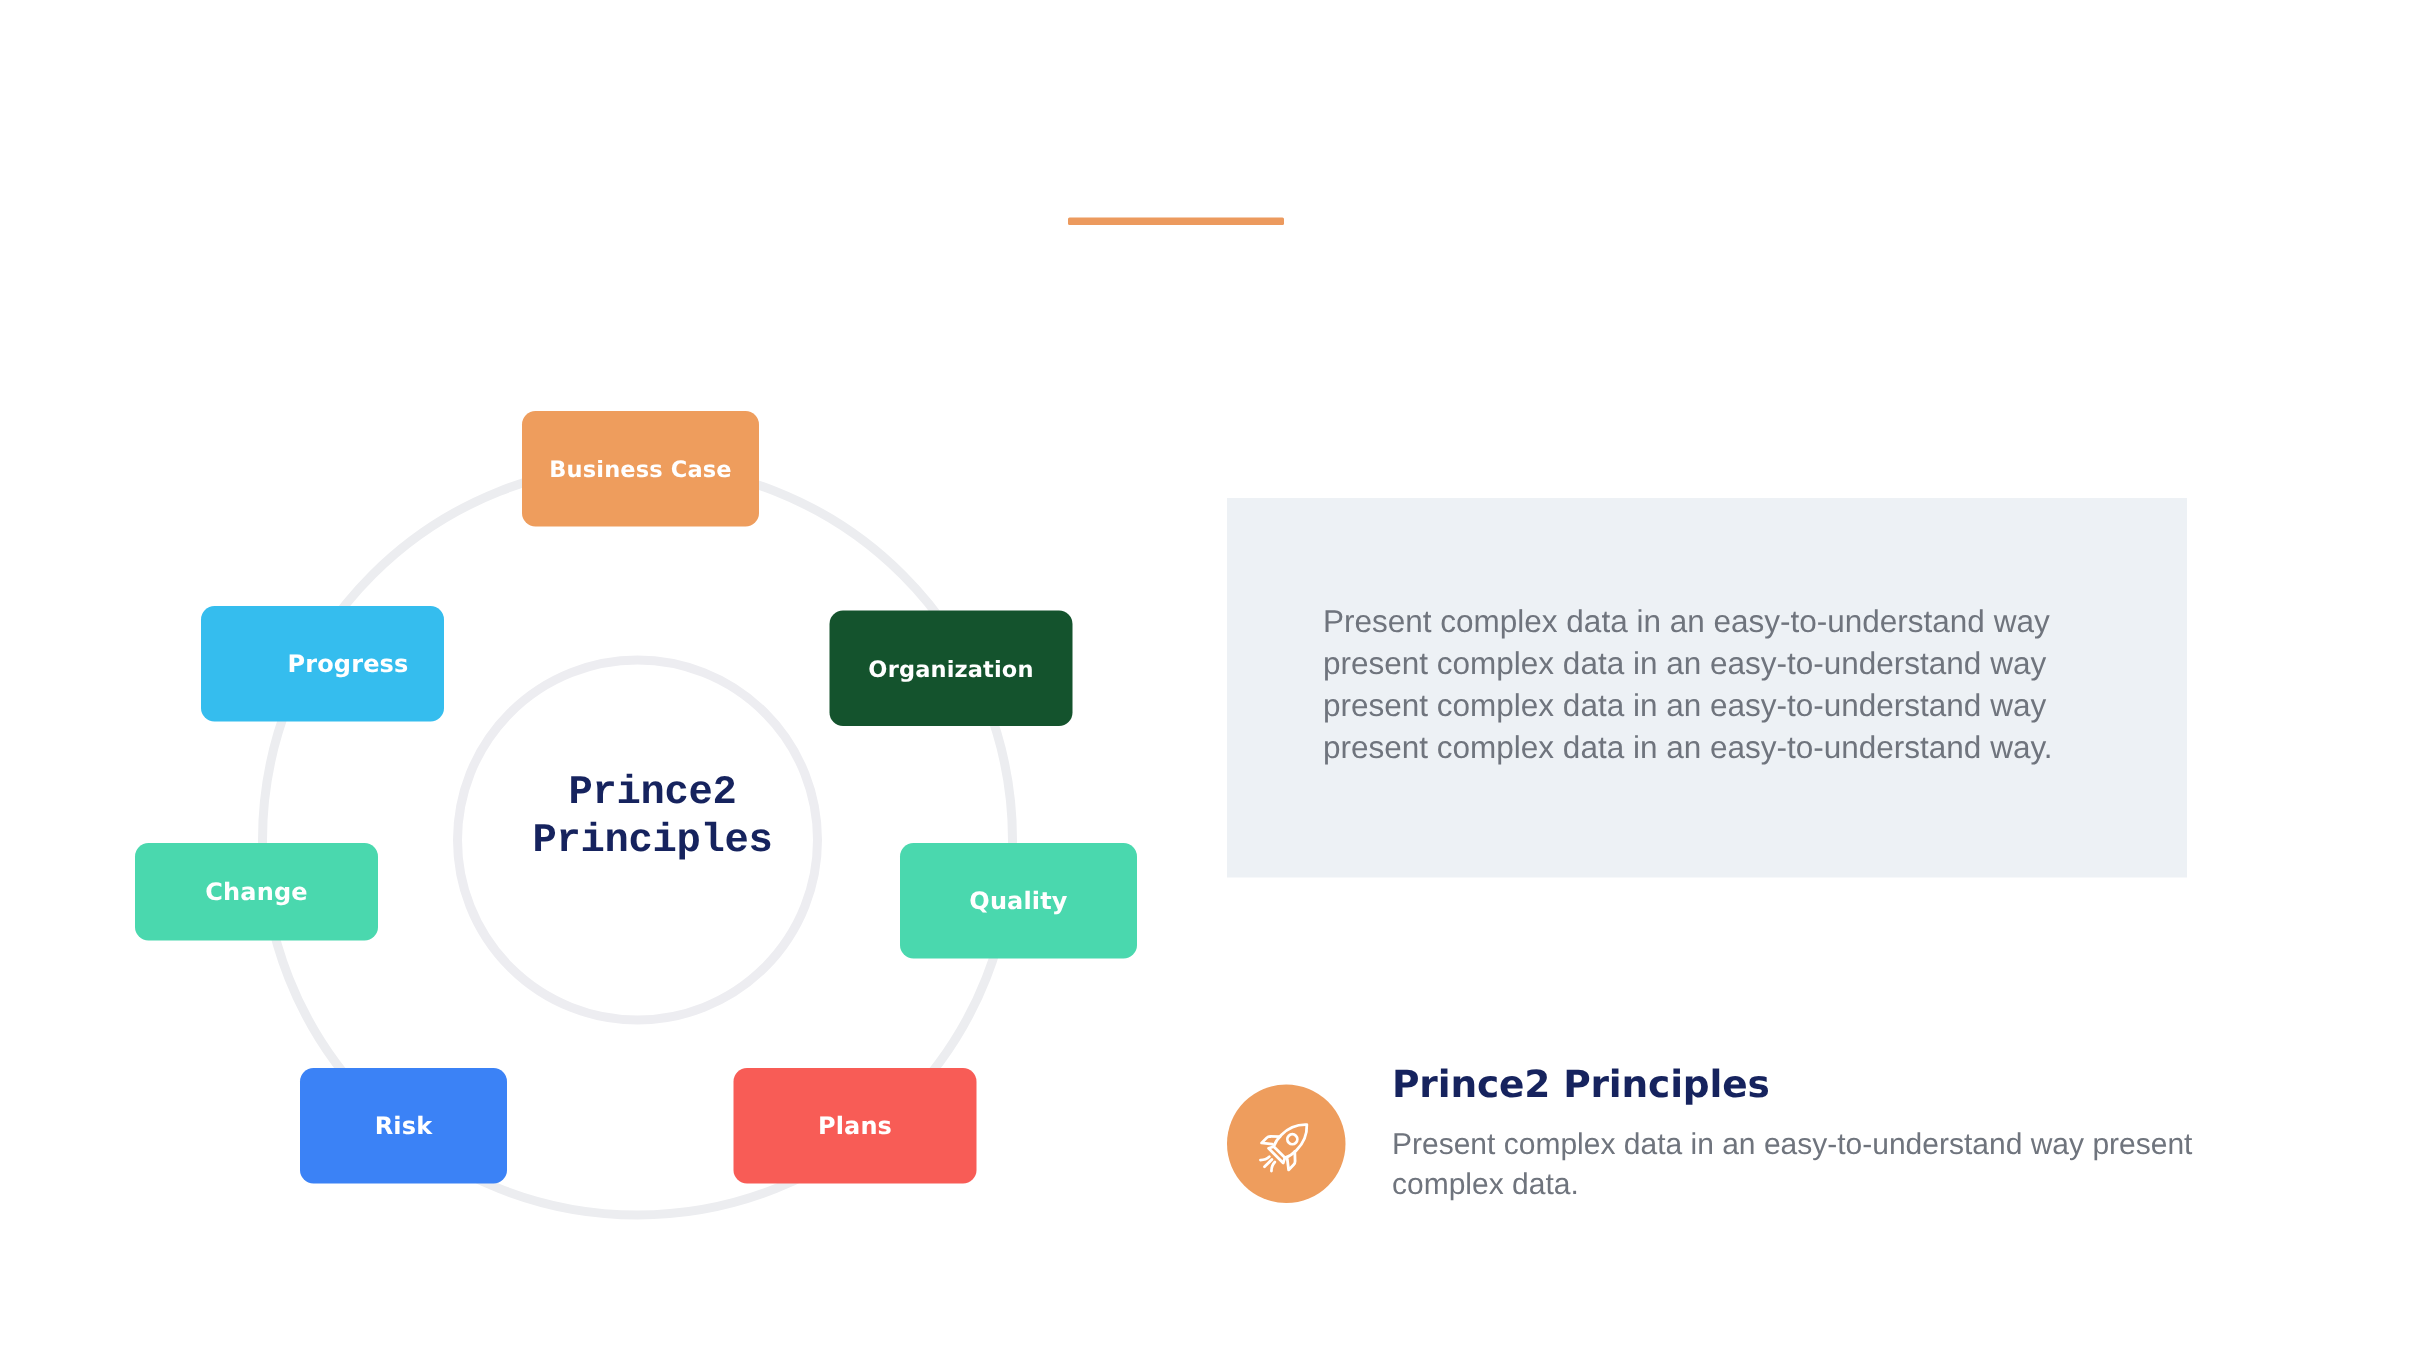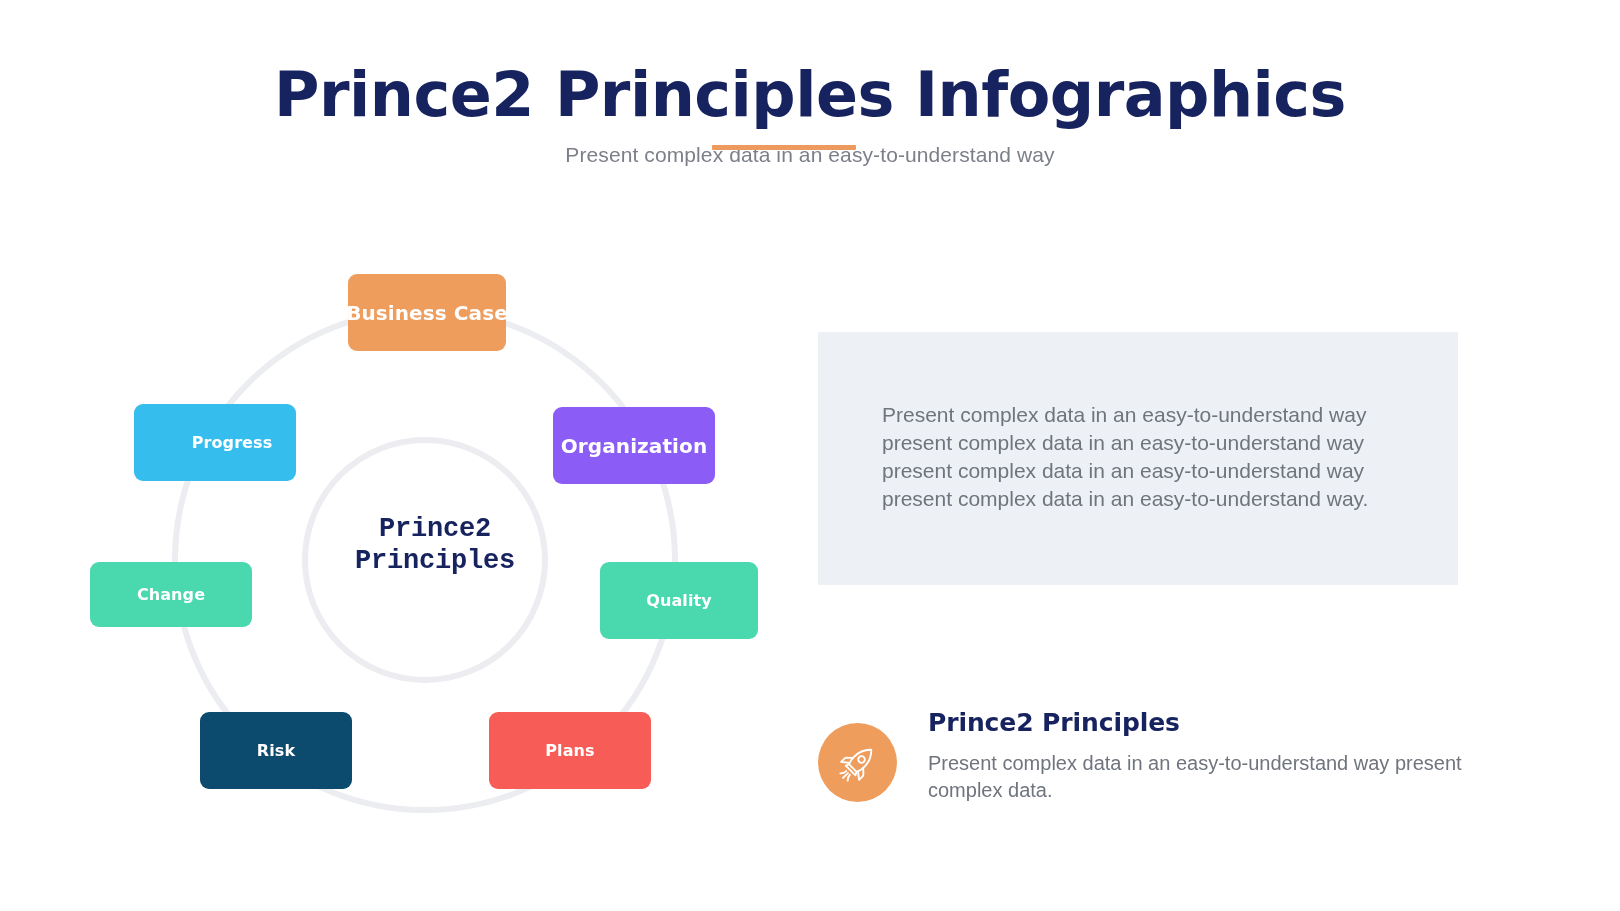--- a/index.html
+++ b/index.html
@@ -98,21 +98,21 @@
     color: #ffffff;
     font-family: "DejaVu Sans", sans-serif;
     font-weight: bold;
     font-size: 16px;
     letter-spacing: 0.1px;
     box-sizing: border-box;
     padding: 0 10px;
     text-align: center;
     white-space: nowrap;
   }
-  .node.wide { font-size: 20px; text-align: center; }
+  .node.wide { font-size: 15px; text-align: center; }
 
   
   .info-panel {
     position: absolute;
     left: 818px;
     top: 332px;
     width: 640px;
     height: 253px;
     background: #edf1f5;
     box-sizing: border-box;
@@ -177,43 +177,39 @@
     line-height: 1.38;
     color: #6f747d;
     font-weight: 400;
   }
 </style>
 </head>
 <body>
 
 <div id="slide">
 
-  <div class="header">
-    <h1 class="main-title">Prince2 Principles Infographics</h1>
-    <p class="subtitle">Present complex data in an easy-to-understand way</p>
-  </div>
   <div class="accent-rule"></div>
 
   <div class="diagram">
 
     <svg class="rings" viewBox="0 0 690 600">
       <circle cx="335" cy="305" r="250" fill="none" stroke="#ecedf0" stroke-width="6"></circle>
       <circle cx="335" cy="305" r="120" fill="none" stroke="#ededf1" stroke-width="6"></circle>
     </svg>
 
     <div class="center-label">
       <div>Prince2</div>
       <div>Principles</div>
     </div>
 
     <div class="node wide" style="left: 258px; top: 19px; width: 158px; height: 77px; background: rgb(238, 157, 93);">Business Case</div>
-    <div class="node wide" style="left: 463px; top: 152px; width: 162px; height: 77px; background: #8b5cf6;">Organization</div>
+    <div class="node wide" style="left: 463px; top: 152px; width: 162px; height: 77px; background: #14532d;">Organization</div>
     <div class="node" style="left: 510px; top: 307px; width: 158px; height: 77px; background: rgb(74, 216, 174);">Quality</div>
     <div class="node" style="left: 399px; top: 457px; width: 162px; height: 77px; background: rgb(248, 92, 86);">Plans</div>
-    <div class="node" style="left: 110px; top: 457px; width: 152px; height: 77px; background: #0c4a6e;">Risk</div>
+    <div class="node" style="left: 110px; top: 457px; width: 138px; height: 77px; background: #3b82f6;">Risk</div>
     <div class="node" style="left: 0px; top: 307px; width: 162px; height: 65px; background: rgb(74, 216, 174);">Change</div>
     <div class="node" style="left: 44px; top: 149px; width: 162px; height: 77px; background: rgb(53, 189, 238); padding-left: 44px;">Progress</div>
   </div>
 
   <div class="info-panel">
     <p>Present complex data in an easy-to-understand way present complex data in an easy-to-understand way present complex data in an easy-to-understand way present complex data in an easy-to-understand way.</p>
   </div>
 
   <div class="feature">
     <div class="badge">

